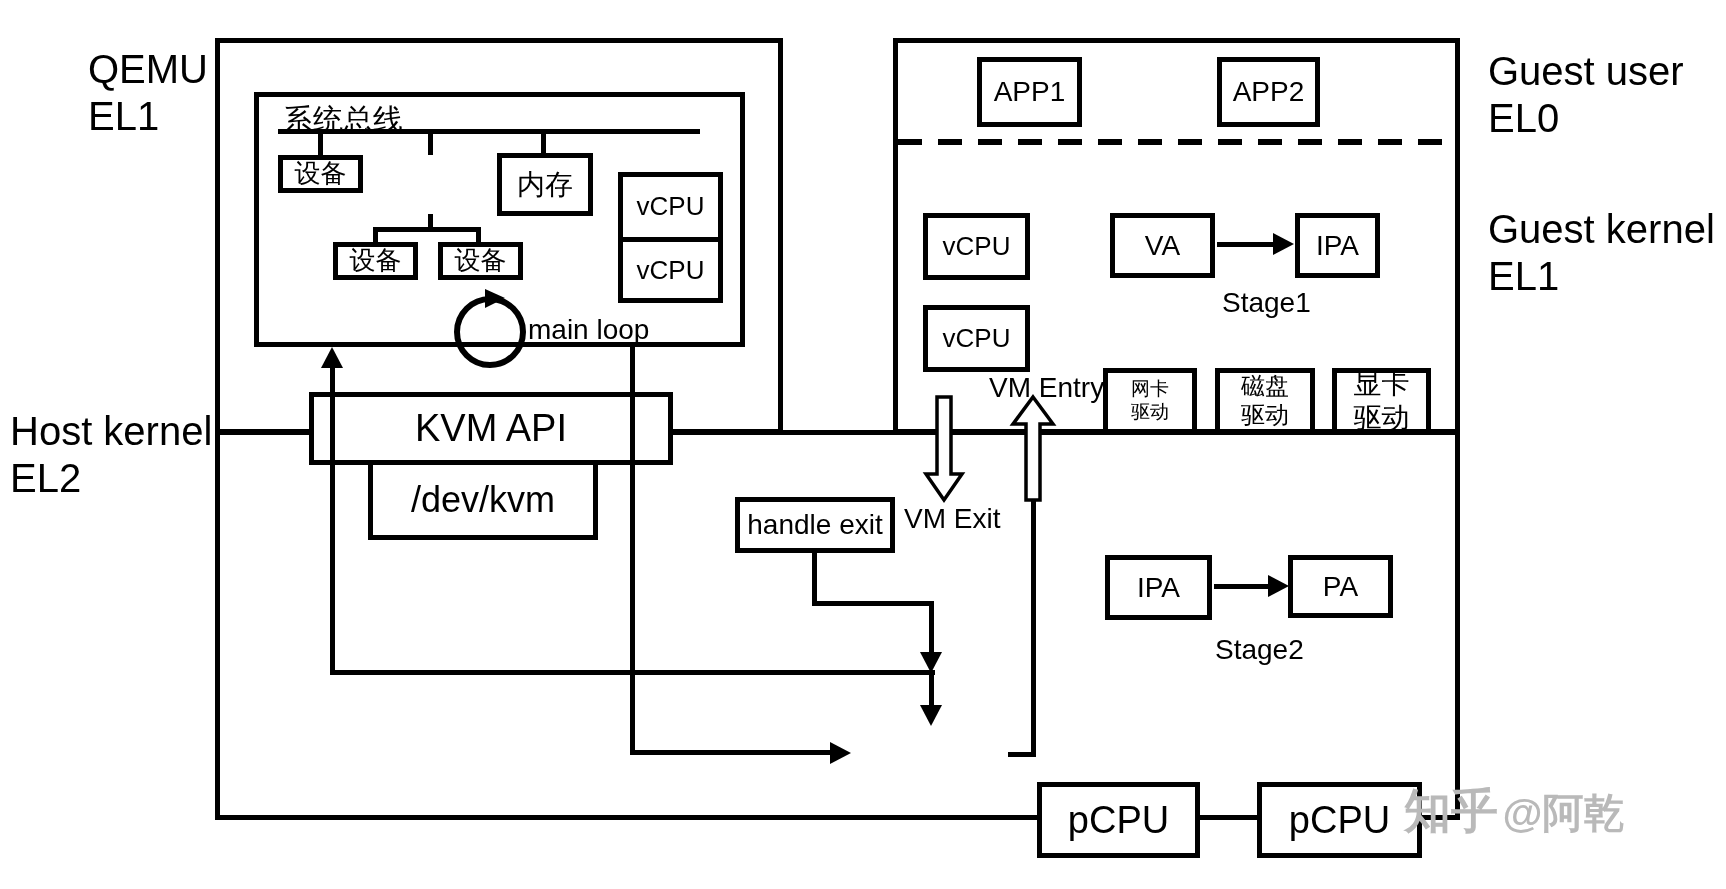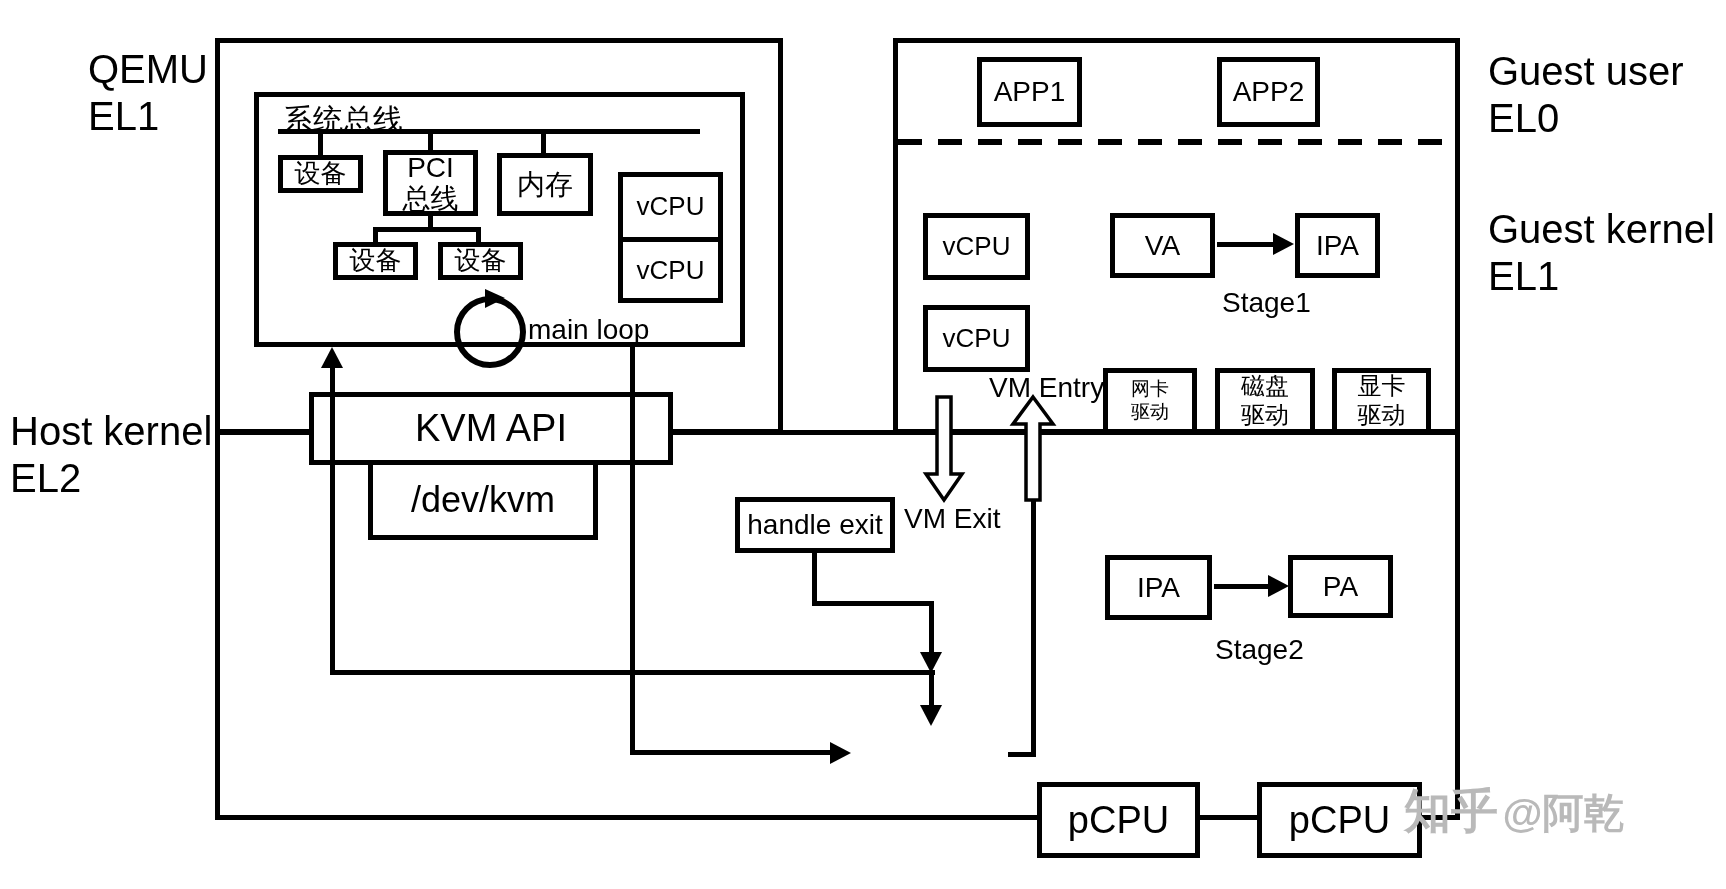--- a/index.html
+++ b/index.html
@@ -52,24 +52,20 @@
   </div>
 
   <div class="region" style="left:254px;top:92px;width:491px;height:255px;background:#fff;z-index:2;"></div>
   <div class="txt" style="left:283px;top:100px;font-size:30px;">系统总线</div>
   <div class="hline" style="left:278px;top:129px;width:422px;height:5px;"></div>
   <div class="vline" style="left:318px;top:129px;width:5px;height:30px;"></div>
   <div class="vline" style="left:428px;top:129px;width:5px;height:26px;"></div>
   <div class="vline" style="left:541px;top:129px;width:5px;height:28px;"></div>
 
   <div class="box" style="left:278px;top:155px;width:85px;height:38px;font-size:26px;">设备</div>
-  <div class="box" style="left:383px;top:150px;width:95px;height:66px;font-size:28px;">
-    <span>PCI</span>
-    <span>总线</span>
-  </div>
   <div class="box" style="left:497px;top:153px;width:96px;height:63px;font-size:28px;">内存</div>
 
   <div class="vline" style="left:428px;top:214px;width:5px;height:18px;"></div>
   <div class="hline" style="left:373px;top:227px;width:108px;height:5px;"></div>
   <div class="vline" style="left:373px;top:227px;width:5px;height:18px;"></div>
   <div class="vline" style="left:476px;top:227px;width:5px;height:18px;"></div>
   <div class="box" style="left:333px;top:242px;width:85px;height:38px;font-size:26px;">设备</div>
   <div class="box" style="left:438px;top:242px;width:85px;height:38px;font-size:26px;">设备</div>
 
   <div class="box" style="left:618px;top:172px;width:105px;height:131px;padding:0;">
@@ -131,21 +127,21 @@
   <div class="txt" style="left:1222px;top:287px;font-size:28px;">Stage1</div>
 
   <div class="box" style="left:1103px;top:368px;width:94px;height:66px;font-size:19px;line-height:1.2;">
     <span>网卡</span>
     <span>驱动</span>
   </div>
   <div class="box" style="left:1215px;top:368px;width:100px;height:66px;font-size:24px;line-height:1.2;">
     <span>磁盘</span>
     <span>驱动</span>
   </div>
-  <div class="box" style="left:1332px;top:368px;width:99px;height:66px;font-size:24px;line-height:1.2;">
+  <div class="box" style="left:1332px;top:368px;width:99px;height:66px;font-size:28px;line-height:1.2;">
     <span>显卡</span>
     <span>驱动</span>
   </div>
 
   <div class="box" style="left:1105px;top:555px;width:107px;height:65px;font-size:28px;">IPA</div>
   <div class="hline" style="left:1214px;top:584px;width:56px;height:5px;"></div>
   <div class="arr arr-right" style="left:1268px;top:575px;"></div>
   <div class="box" style="left:1288px;top:555px;width:105px;height:63px;font-size:28px;">PA</div>
   <div class="txt" style="left:1215px;top:634px;font-size:28px;">Stage2</div>
 

